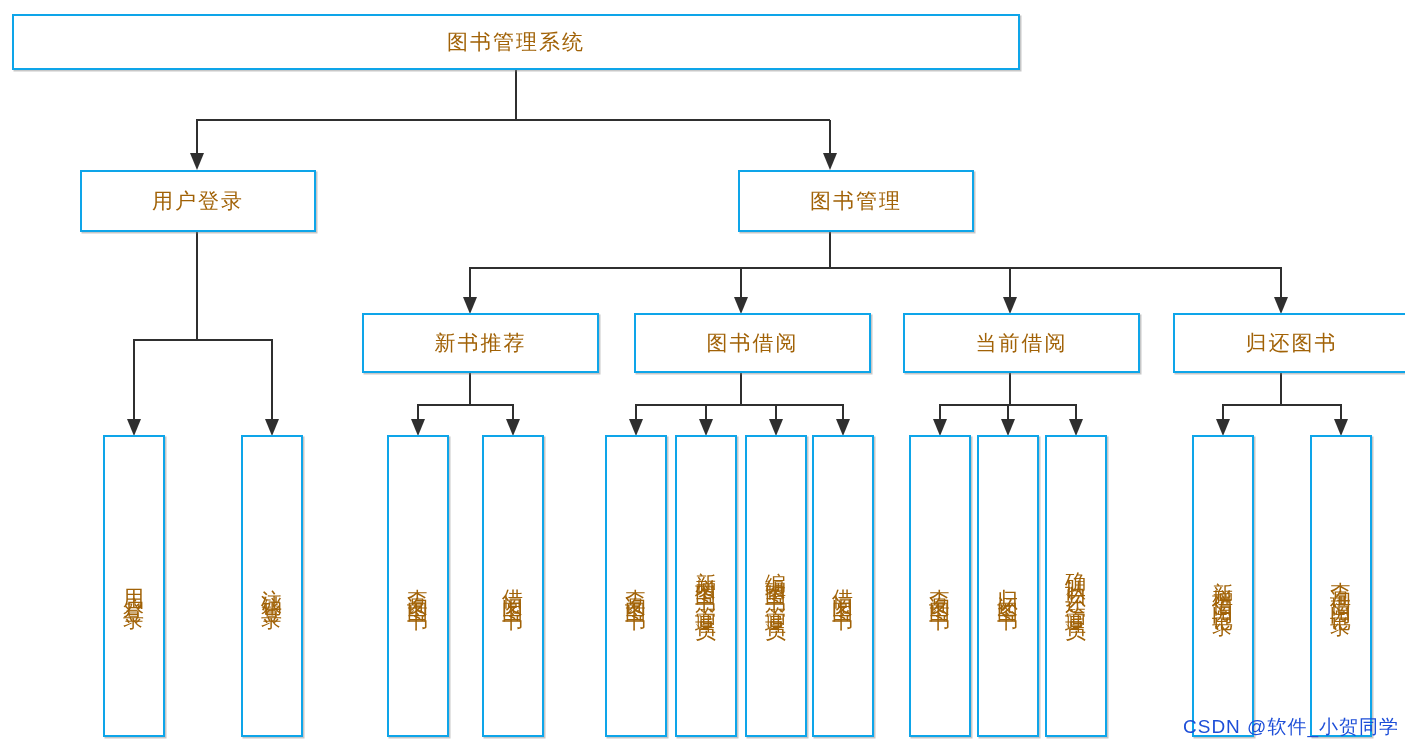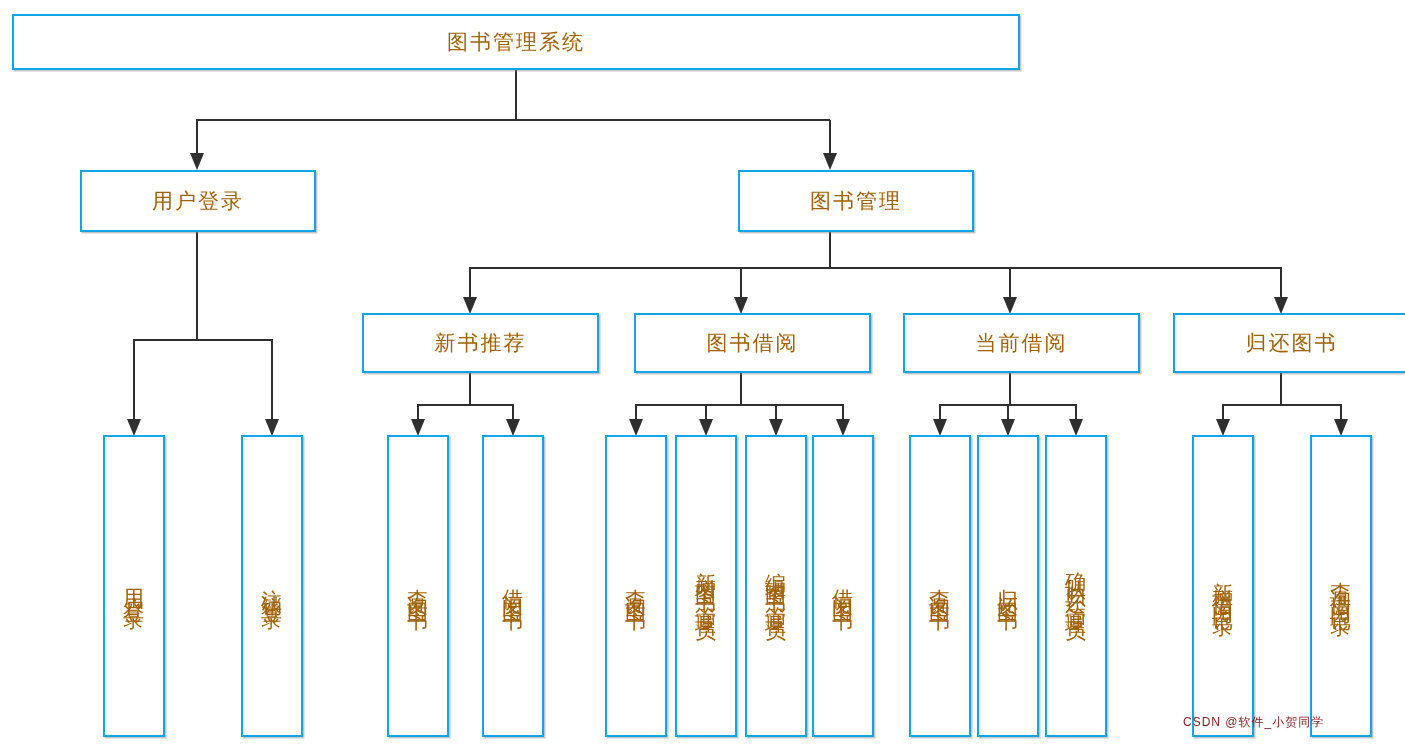--- a/index.html
+++ b/index.html
@@ -49,22 +49,22 @@
   .leaf > span {
     writing-mode: vertical-rl;
     text-orientation: mixed;
     letter-spacing: 7px;
     font-size: 21px;
     line-height: 1.0;
   }
   .watermark {
     position: absolute;
     left: 1183px; top: 714px;
-    font-size: 12px;
-    color: #7f1d1d;
+    font-size: 19px;
+    color: #1d4ed8;
     letter-spacing: 1px;
     z-index: 5;
     white-space: nowrap;
   }
 </style>
 </head>
 <body>
 
 <div id="canvas">
 

